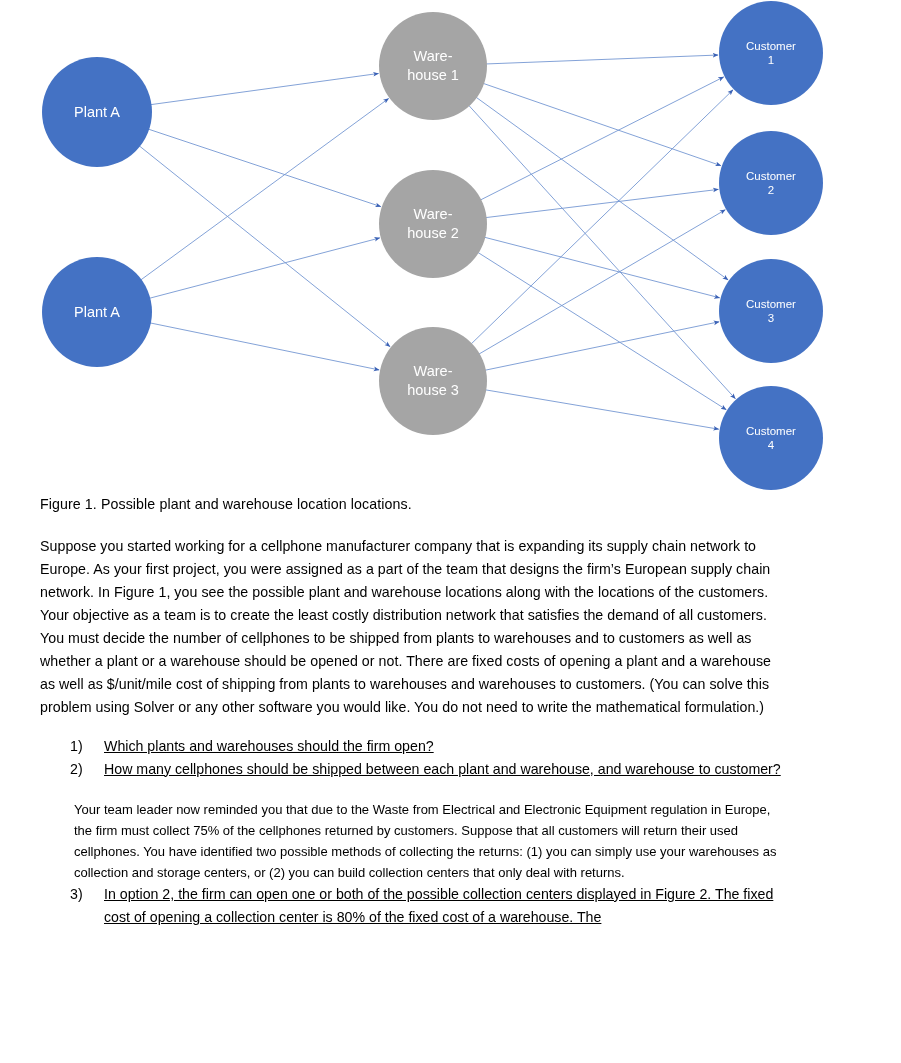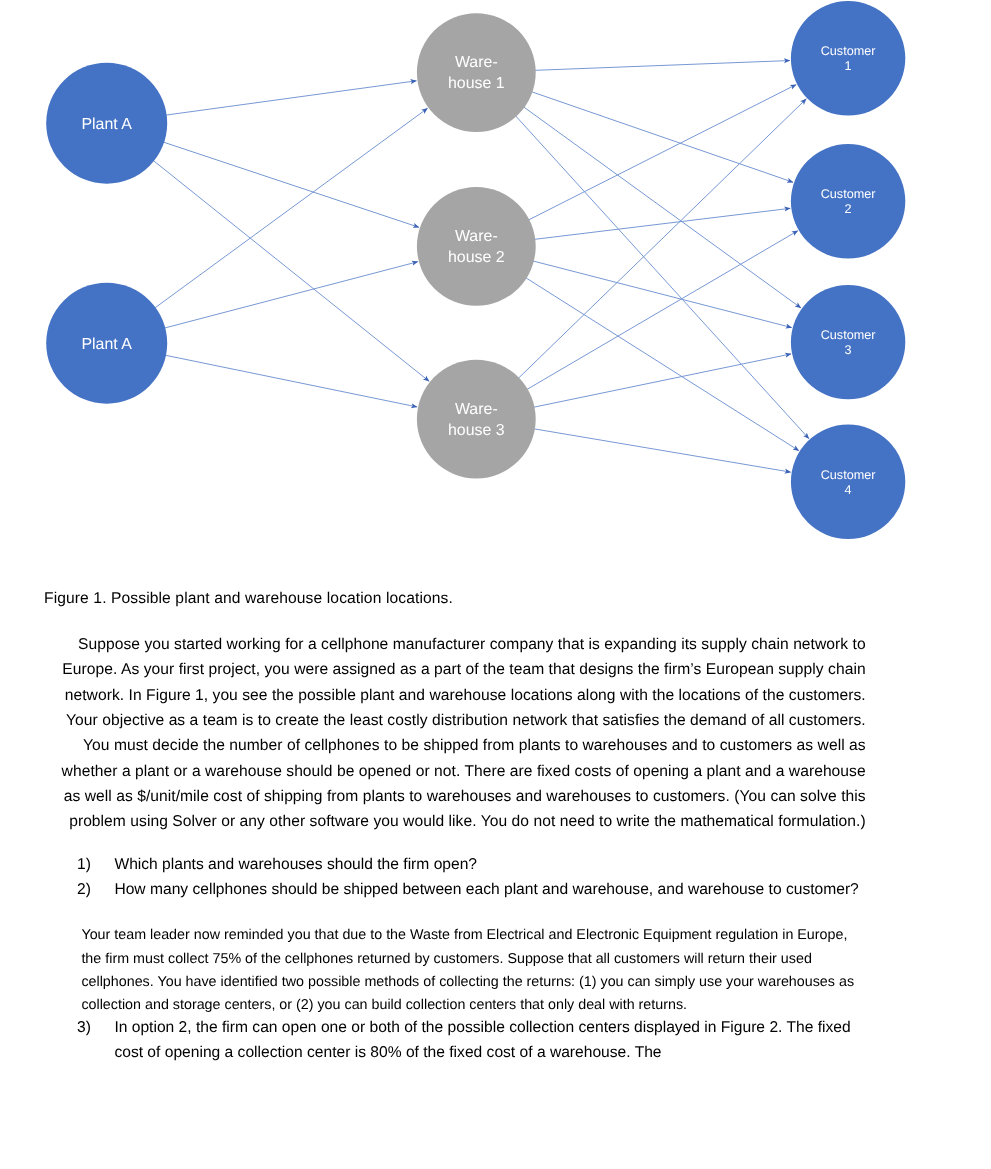--- a/index.html
+++ b/index.html
@@ -37,42 +37,43 @@
     dominant-baseline: middle;
   }
   .node-label.plant { font-size: 14.5px; }
   .node-label.warehouse { font-size: 14.5px; }
   .node-label.customer { font-size: 11.5px; }
 
   
   #doc {
     position: absolute;
     left: 0;
-    top: 524px;
+    top: 484px;
     width: 827px;
     padding: 0 40px 0 40px;
   }
   .caption {
     font-size: 14.2px;
     line-height: 1.45;
     margin: 10px 0 0 0;
     letter-spacing: 0.1px;
   }
   .para {
     font-size: 14.2px;
     line-height: 1.62;
     margin: 20px 0 0 0;
-    text-align: right;
+    text-align: left;
     letter-spacing: 0.05px;
   }
   ol.qlist {
     margin: 16px 0 0 0;
     padding: 0 0 0 30px;
     list-style: none;
     counter-reset: qnum;
+    text-decoration: underline;
   }
   ol.qlist > li {
     position: relative;
     font-size: 14.2px;
     line-height: 1.62;
     margin: 0 0 0 0;
     padding-left: 34px;
   }
   ol.qlist > li::before {
     counter-increment: qnum;

